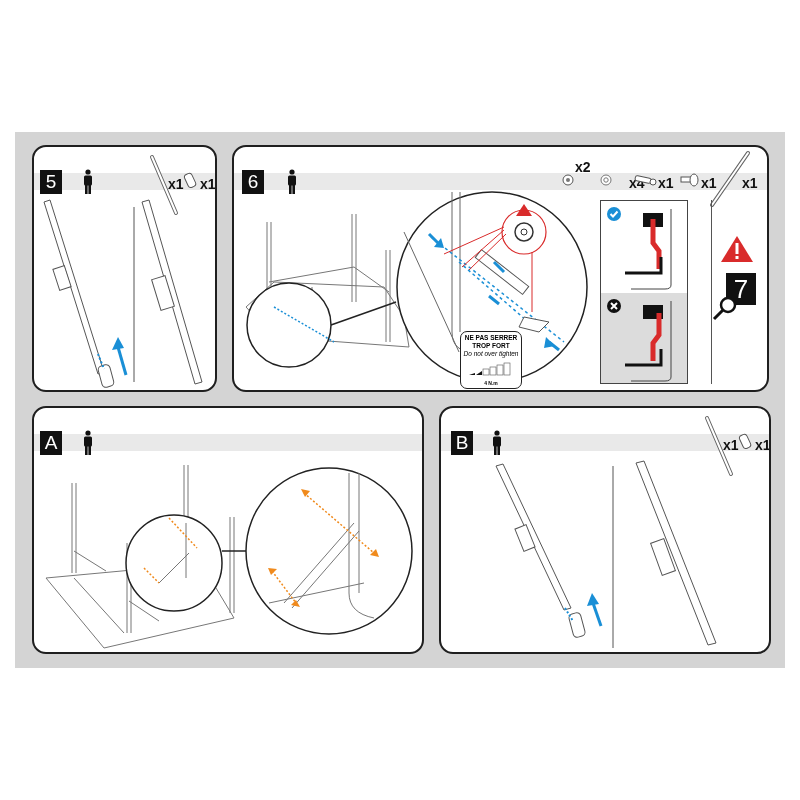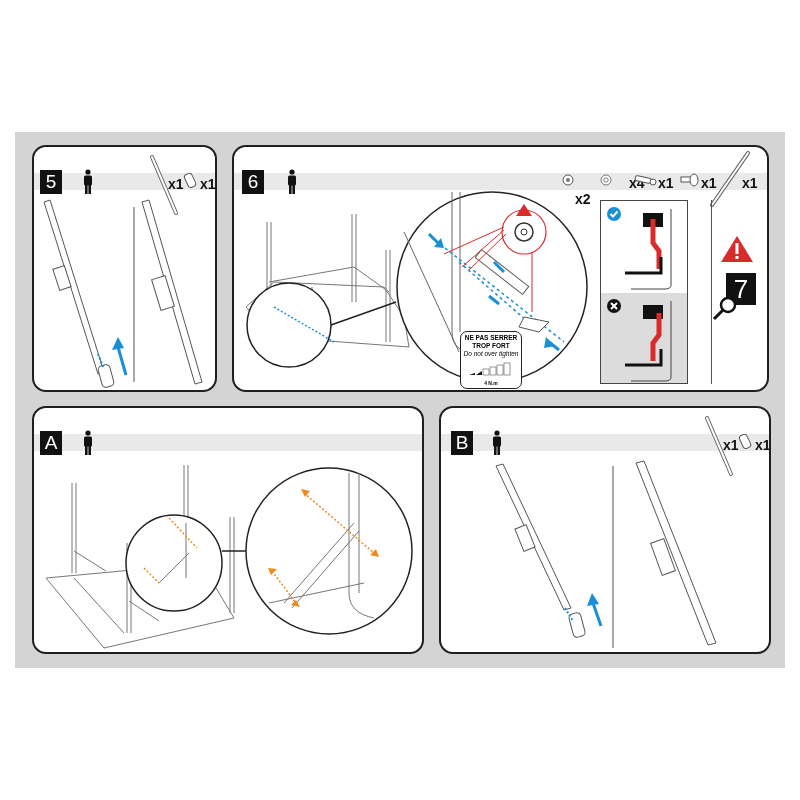--- a/index.html
+++ b/index.html
@@ -61,21 +61,21 @@
     <circle cx="6" cy="3" r="2.6" fill="#111"></circle>
       <rect x="2" y="6.5" width="8" height="10" rx="1.5" fill="#111"></rect>
       <rect x="3" y="15" width="2.6" height="10" fill="#111"></rect>
       <rect x="6.4" y="15" width="2.6" height="10" fill="#111"></rect>
   </svg>
 
   <svg style="left:328px;top:27px;" width="12" height="12" viewBox="0 0 12 12">
       <circle cx="6" cy="6" r="5" fill="#fff" stroke="#555"></circle>
       <circle cx="6" cy="6" r="2" fill="#777"></circle>
     </svg>
-  <span class="qty" style="left:341px;top:44px;">x2</span>
+  <span class="qty" style="left:341px;top:12px;">x2</span>
   <svg style="left:366px;top:27px;" width="12" height="12" viewBox="0 0 12 12">
       <circle cx="6" cy="6" r="5" fill="#fff" stroke="#777"></circle>
       <circle cx="6" cy="6" r="2.2" fill="#fff" stroke="#777"></circle>
     </svg>
   <span class="qty" style="left:395px;top:28px;">x4</span>
   <svg style="left:400px;top:27px;" width="24" height="12" viewBox="0 0 24 12">
       <rect x="1" y="3" width="16" height="5" rx="2" fill="#fff" stroke="#555" transform="rotate(12 9 6)"></rect>
       <circle cx="19" cy="8" r="3" fill="#fff" stroke="#555"></circle>
     </svg>
   <span class="qty" style="left:424px;top:28px;">x1</span>

